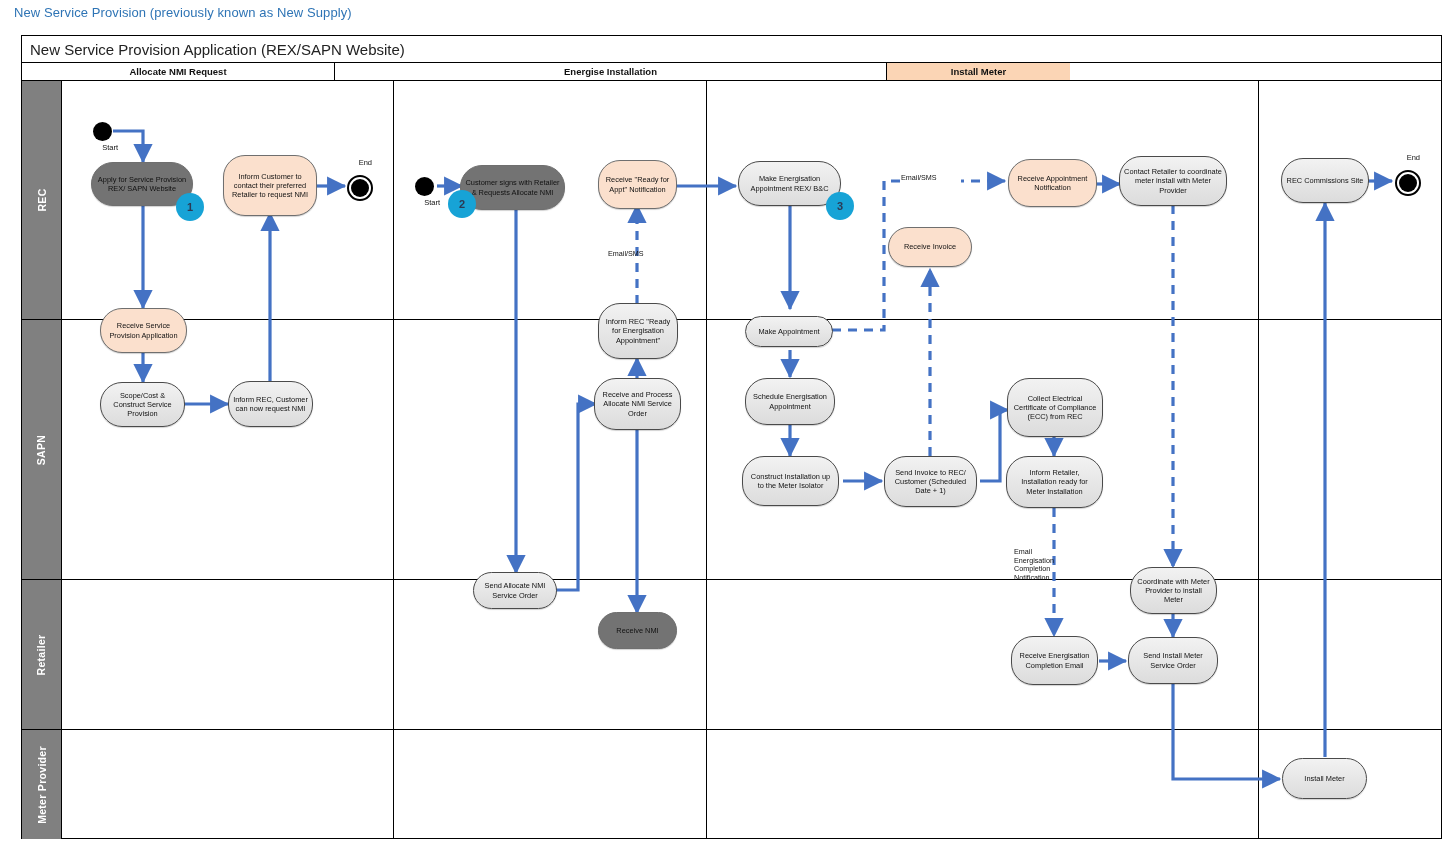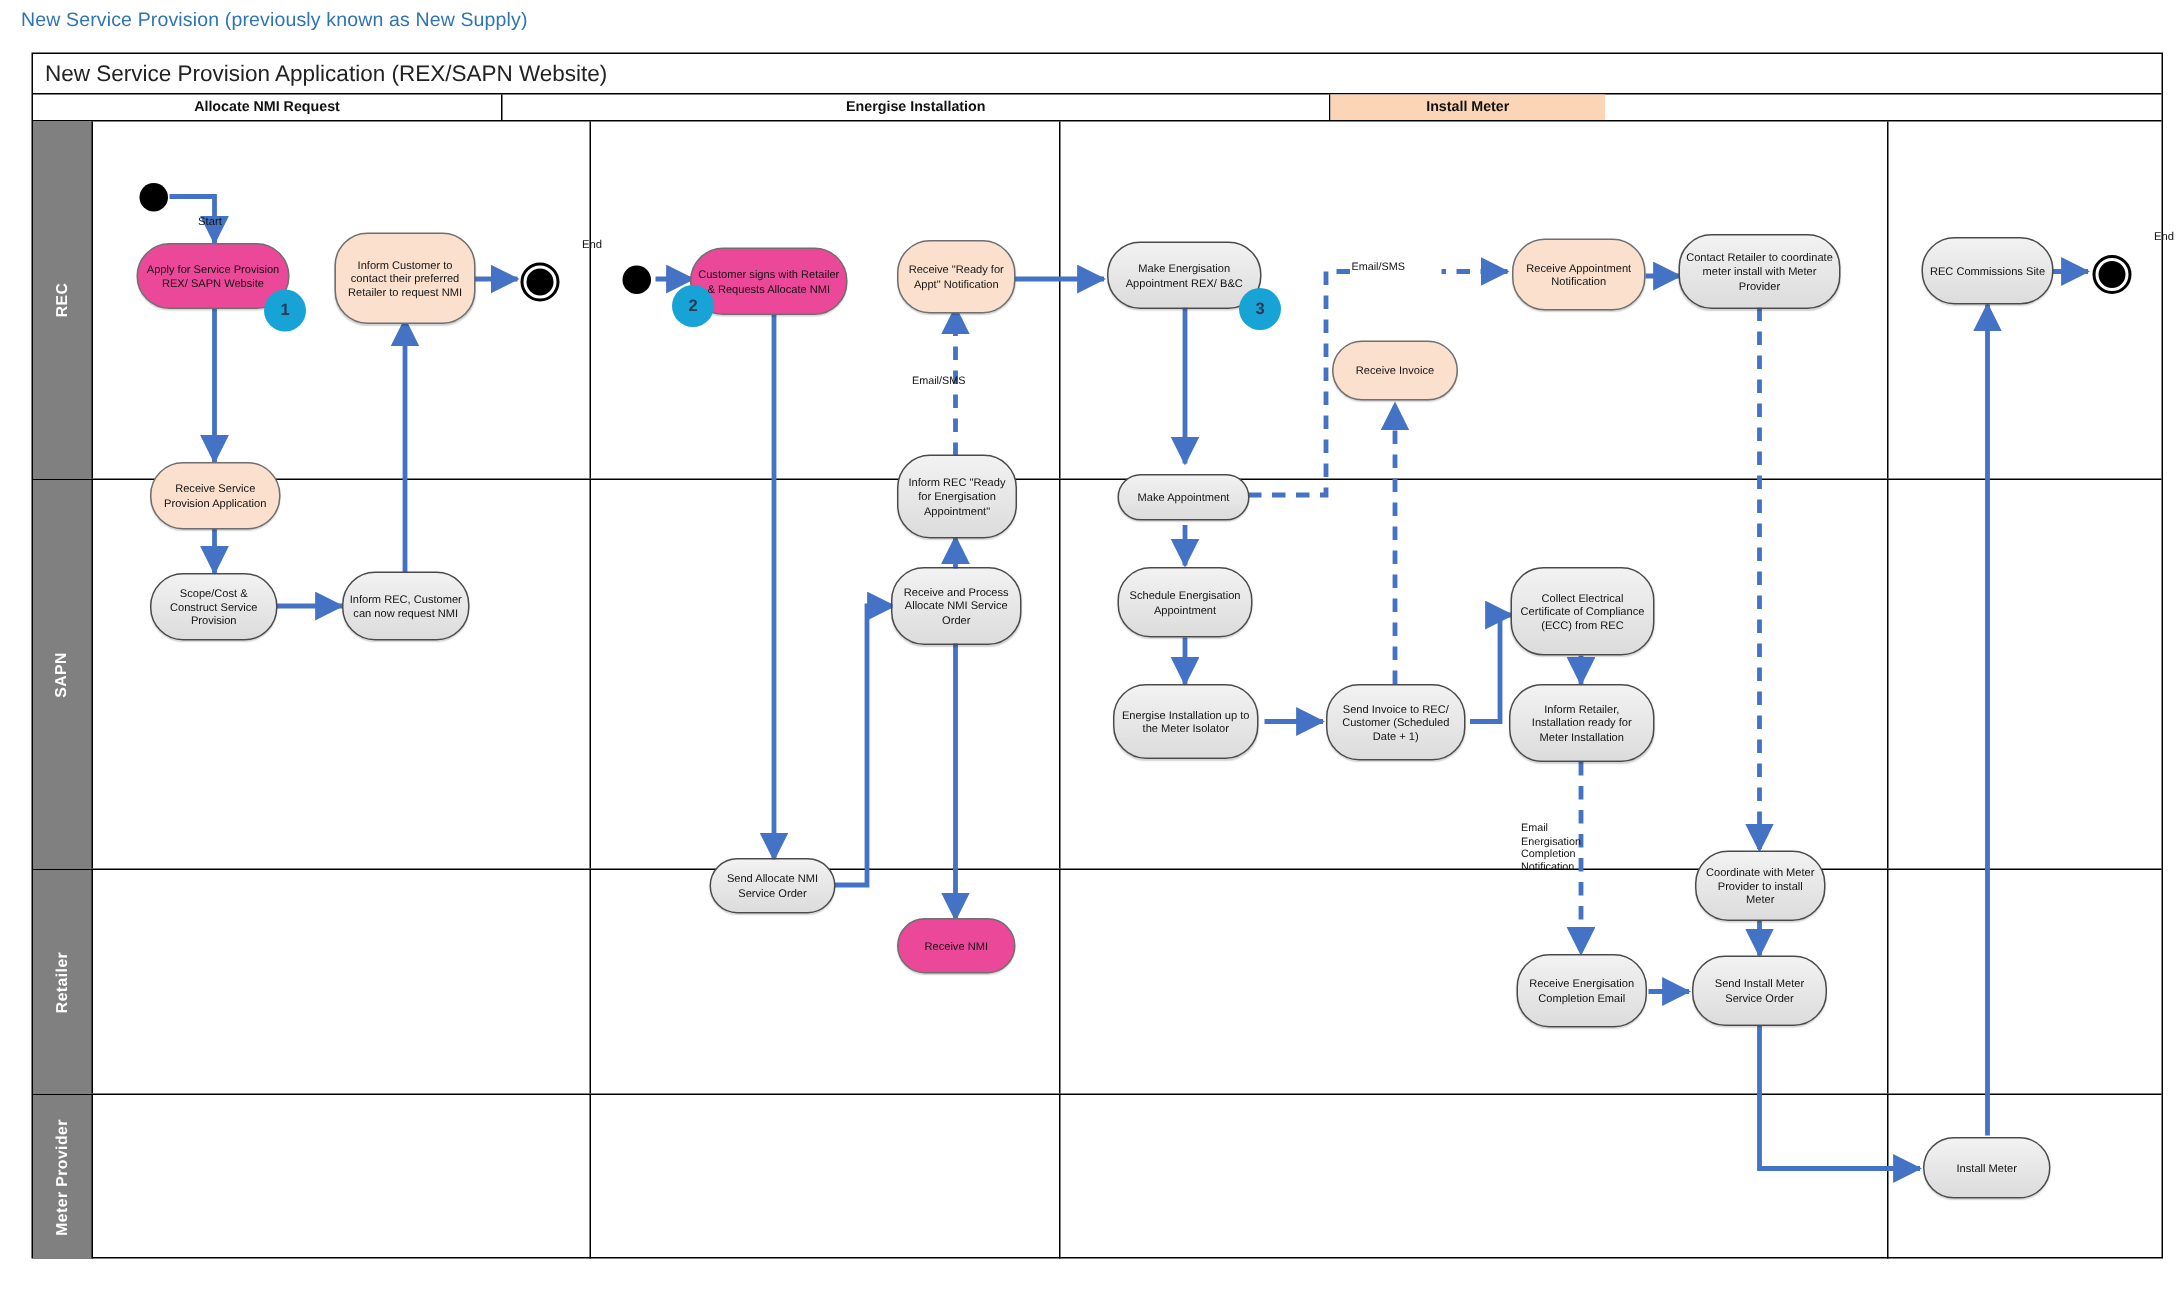--- a/index.html
+++ b/index.html
@@ -65,34 +65,34 @@
     position:absolute;box-sizing:border-box;
     display:flex;align-items:center;justify-content:center;text-align:center;
     border:1px solid #4a4a4a;border-radius:22px;
     font-size:7.4px;line-height:1.22;color:#111;
     padding:2px 4px;
     background:#e6e6e6;
     box-shadow:0 1px 1px rgba(0,0,0,.18);
   }
   .node.grey{background:linear-gradient(#f2f2f2,#dcdcdc);}
   .node.peach{background:#fbe0cd;border-color:#6f6f6f;}
-  .node.yellow{background:#ec4899;border-color:#6f6f6f;}
+  .node.yellow{background:#737373;border-color:#6f6f6f;}
 
   .terminator{
     position:absolute;border-radius:50%;background:#000;
   }
   .terminator.ring{
     background:#fff;border:2px solid #000;
   }
   .terminator.ring::after{
     content:"";position:absolute;left:2px;top:2px;right:2px;bottom:2px;
     border-radius:50%;background:#000;
   }
   .term-label{
-    position:absolute;font-size:7.5px;color:#111;white-space:nowrap;text-align:left;margin-left:44px;
+    position:absolute;font-size:7.5px;color:#111;white-space:nowrap;text-align:right;
   }
 
   .badge{
     position:absolute;border-radius:50%;
     background:#17a3d6;color:#2b3a55;
     display:flex;align-items:center;justify-content:center;
     font-size:11px;font-weight:bold;
   }
 
   .edge-label{
@@ -265,21 +265,21 @@
 
 <div class="node peach" style="left:100px;top:308px;width:87px;height:45px;">Receive Service Provision Application</div>
 <div class="node grey" style="left:100px;top:382px;width:85px;height:45px;">Scope/Cost &amp; Construct Service Provision</div>
 <div class="node grey" style="left:228px;top:381px;width:85px;height:46px;">Inform REC, Customer can now request NMI</div>
 
 <div class="node grey" style="left:598px;top:303px;width:80px;height:56px;">Inform REC "Ready for Energisation Appointment"</div>
 <div class="node grey" style="left:594px;top:378px;width:87px;height:52px;">Receive and Process Allocate NMI Service Order</div>
 
 <div class="node grey" style="left:745px;top:316px;width:88px;height:31px;">Make Appointment</div>
 <div class="node grey" style="left:745px;top:378px;width:90px;height:47px;">Schedule Energisation Appointment</div>
-<div class="node grey" style="left:742px;top:456px;width:97px;height:50px;">Energise Installation up to the Meter Isolator</div>
+<div class="node grey" style="left:742px;top:456px;width:97px;height:50px;">Construct Installation up to the Meter Isolator</div>
 <div class="node grey" style="left:884px;top:456px;width:93px;height:51px;">Send Invoice to REC/ Customer (Scheduled Date + 1)</div>
 <div class="node grey" style="left:1007px;top:378px;width:96px;height:59px;">Collect Electrical Certificate of Compliance (ECC) from REC</div>
 <div class="node grey" style="left:1006px;top:456px;width:97px;height:52px;">Inform Retailer, Installation ready for Meter Installation</div>
 
 <div class="node grey" style="left:473px;top:572px;width:84px;height:37px;">Send Allocate NMI Service Order</div>
 <div class="node yellow" style="left:598px;top:612px;width:79px;height:37px;">Receive NMI</div>
 <div class="node grey" style="left:1011px;top:636px;width:87px;height:49px;">Receive Energisation Completion Email</div>
 <div class="node grey" style="left:1130px;top:567px;width:87px;height:47px;">Coordinate with Meter Provider to install Meter</div>
 <div class="node grey" style="left:1128px;top:637px;width:90px;height:47px;">Send Install Meter Service Order</div>
 

